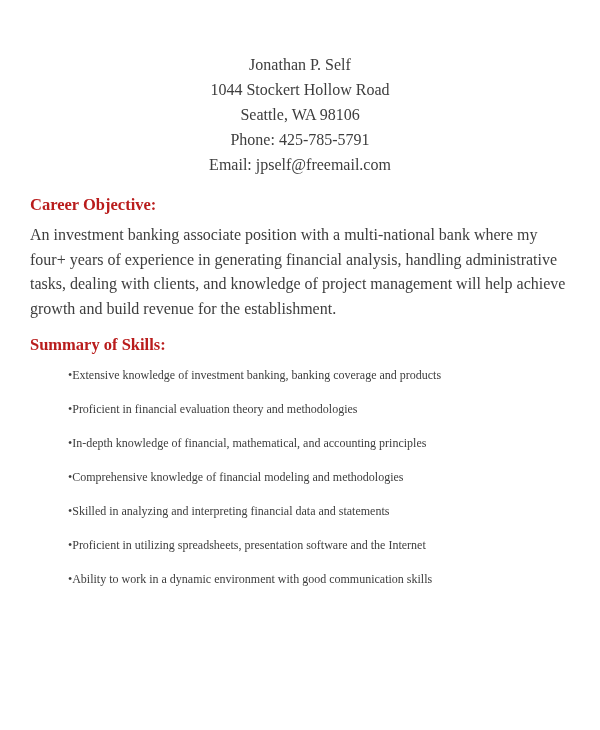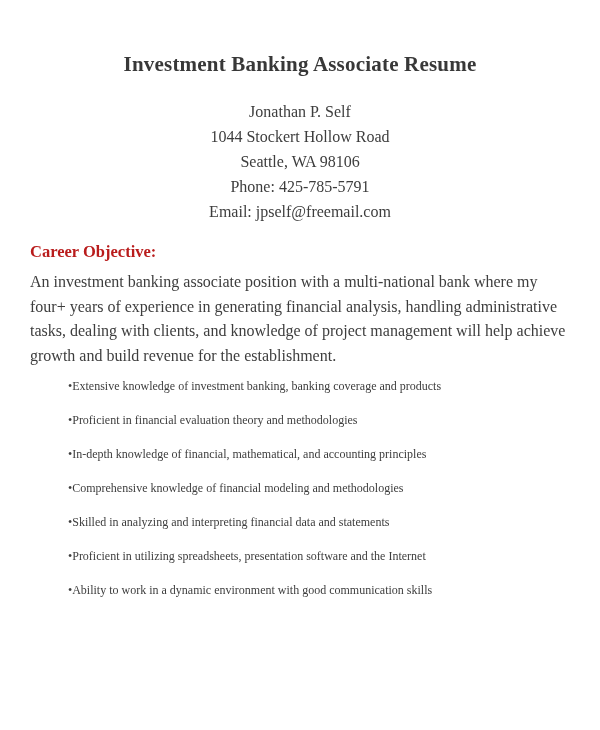--- a/index.html
+++ b/index.html
@@ -59,34 +59,34 @@
   }
   ul.skills-list li::before {
     content: "\2022";
   }
 </style>
 </head>
 <body>
 
 <div class="page">
 
-  <h1 class="doc-title">Investment Banking Associate Resume</h1>
 
   <div class="contact-block">
     <div class="contact-name">Jonathan P. Self</div>
     <div>1044 Stockert Hollow Road</div>
     <div>Seattle, WA 98106</div>
     <div>Phone: 425-785-5791</div>
     <div>Email: jpself@freemail.com</div>
   </div>
 
   <div class="section-heading">Career Objective:</div>
 
   <p class="body-paragraph">An investment banking associate position with a multi-national bank where my four+ years of experience in generating financial analysis, handling administrative tasks, dealing with clients, and knowledge of project management will help achieve growth and build revenue for the establishment.</p>
 
+  <div class="section-heading">Summary of Skills:</div>
 
   <ul class="skills-list">
     <li>Extensive knowledge of investment banking, banking coverage and products</li>
     <li>Proficient in financial evaluation theory and methodologies</li>
     <li>In-depth knowledge of financial, mathematical, and accounting principles</li>
     <li>Comprehensive knowledge of financial modeling and methodologies</li>
     <li>Skilled in analyzing and interpreting financial data and statements</li>
     <li>Proficient in utilizing spreadsheets, presentation software and the Internet</li>
     <li>Ability to work in a dynamic environment with good communication skills</li>
   </ul>

